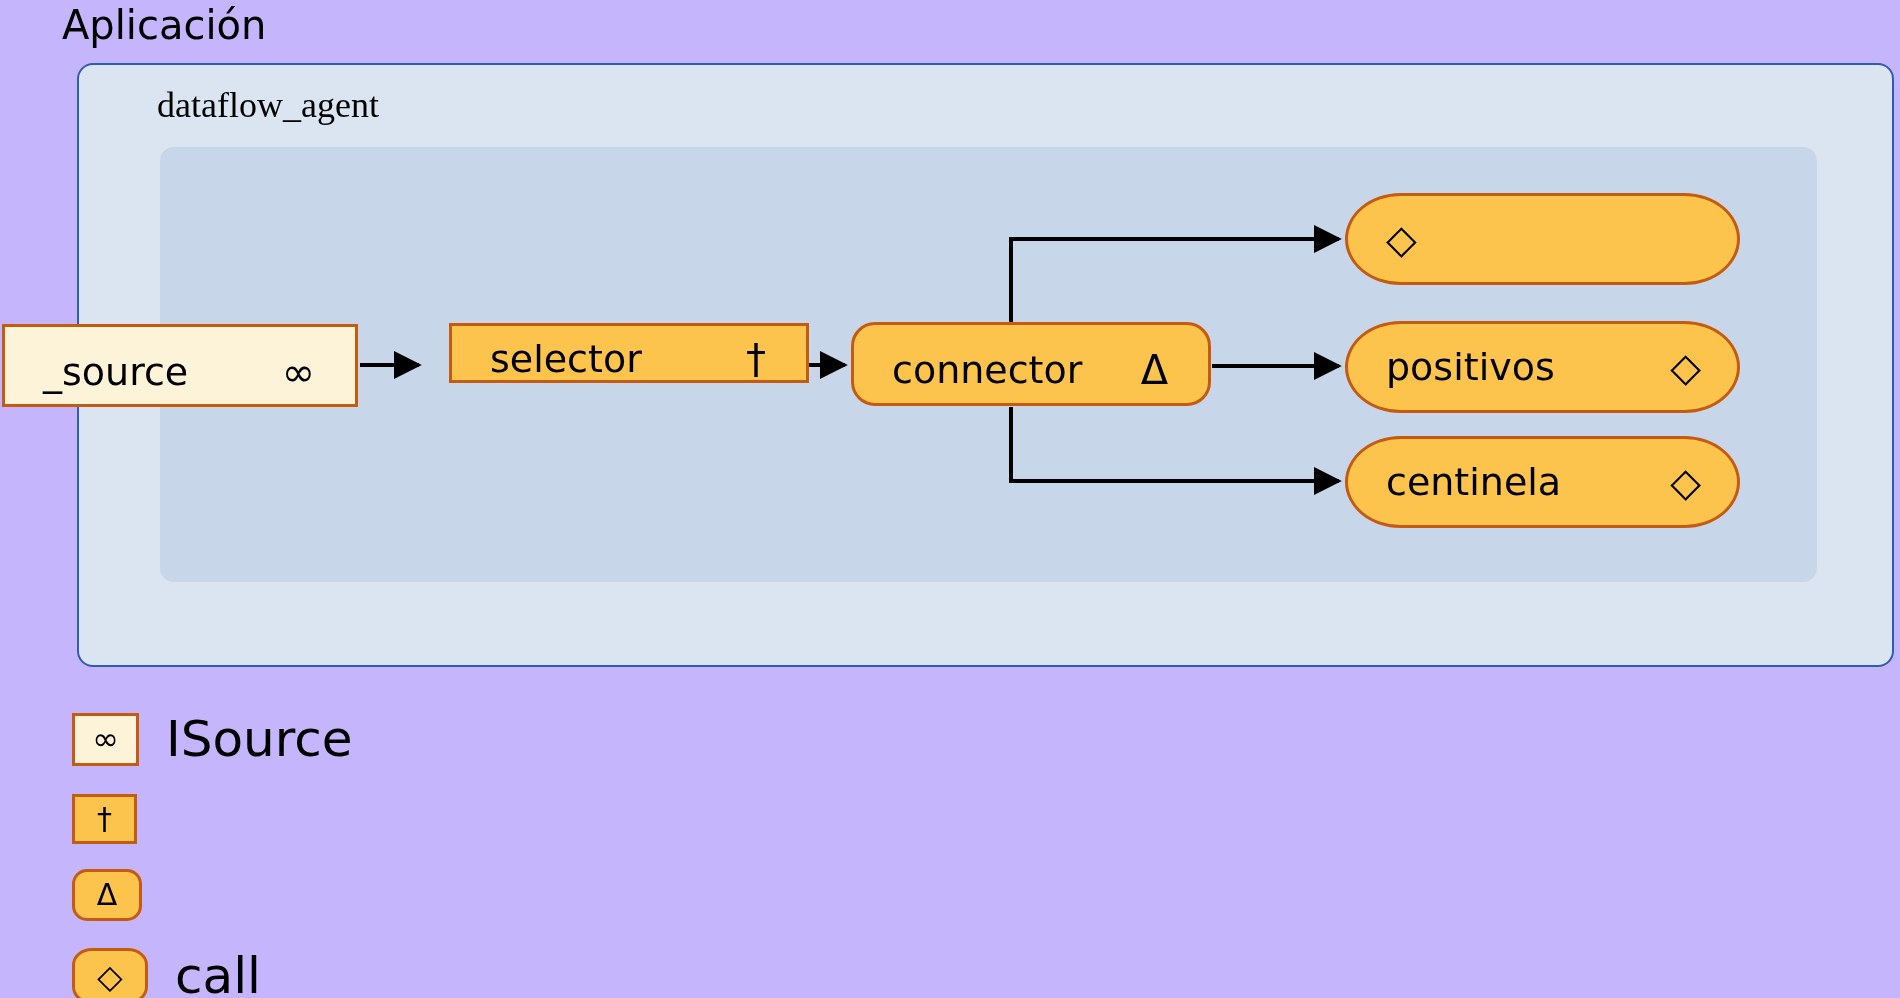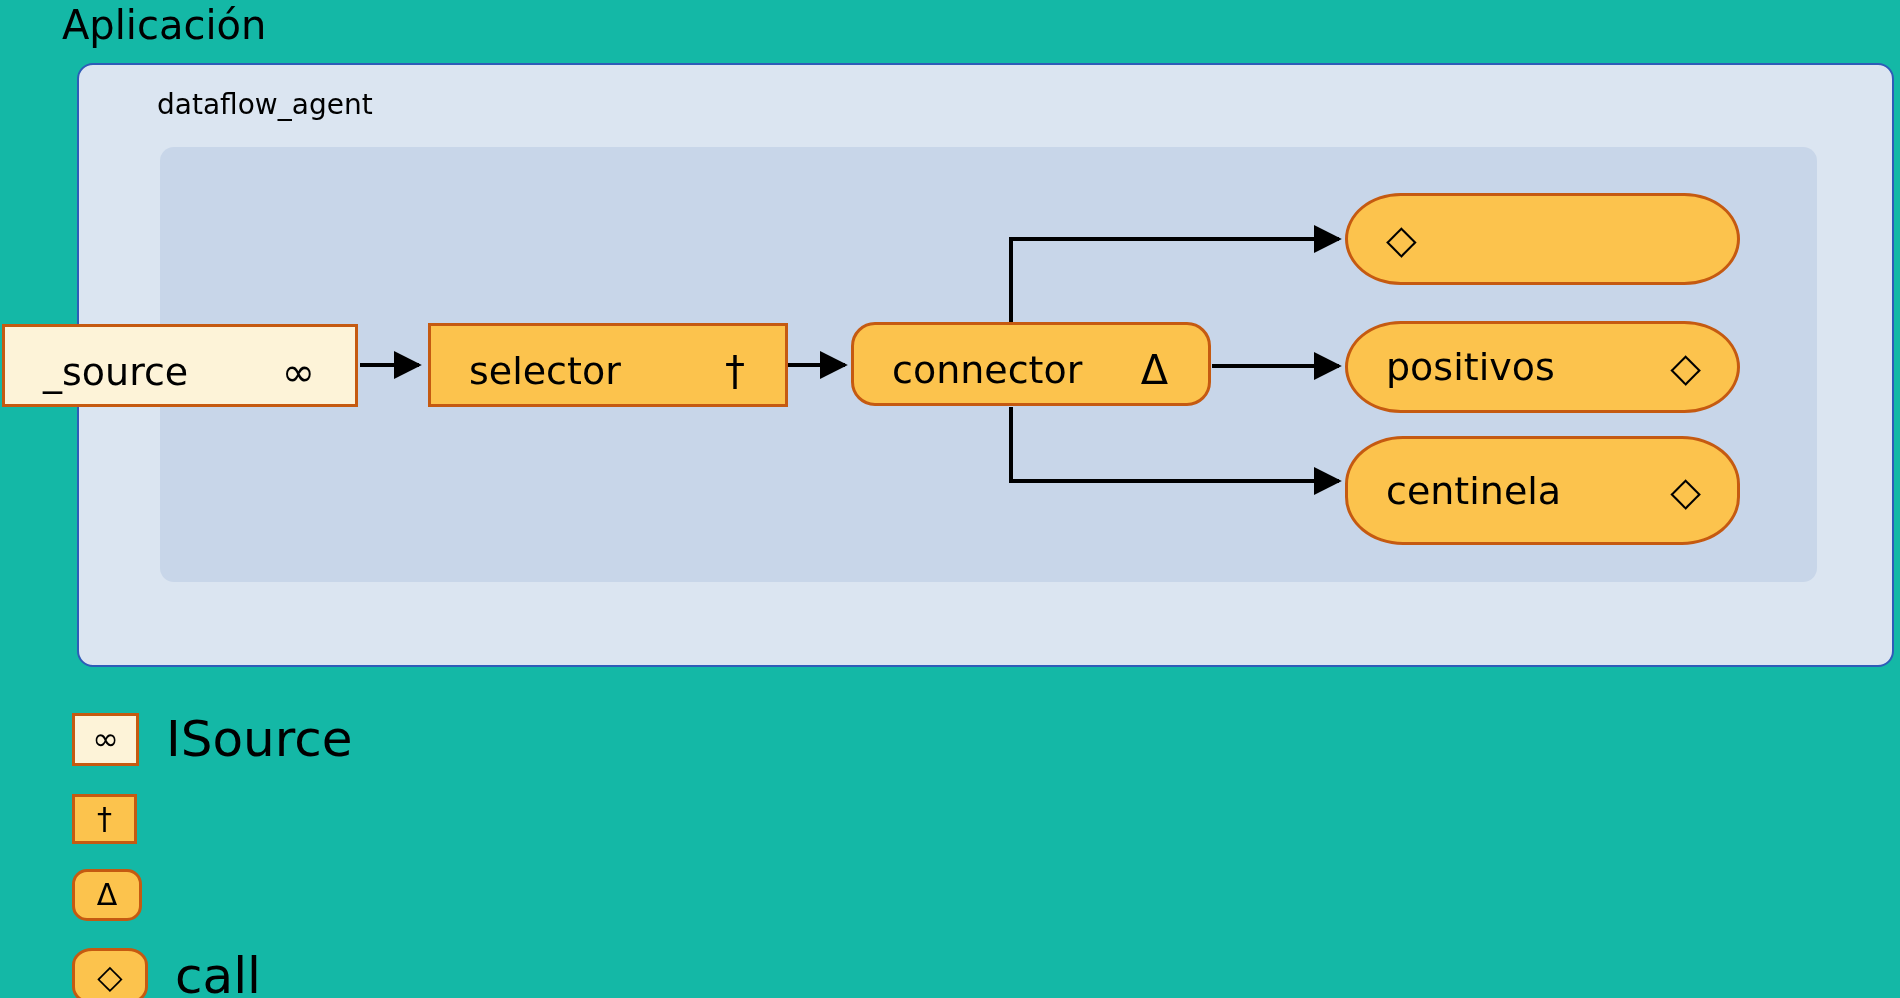--- a/index.html
+++ b/index.html
@@ -6,21 +6,21 @@
     margin: 0;
     padding: 0;
     background: #ffffff;
     font-family: "DejaVu Sans", "Liberation Sans", sans-serif;
     color: #000000;
   }
   .page {
     position: relative;
     width: 1900px;
     height: 998px;
-    background: #14b8a6;
+    background: #c4b5fd;
     overflow: hidden;
   }
   .app-label {
     position: absolute;
     left: 62px;
     top: 0px;
     font-size: 40px;
     line-height: 50px;
     white-space: nowrap;
   }
@@ -32,23 +32,24 @@
     height: 604px;
     box-sizing: border-box;
     background: #dbe5f1;
     border: 2.5px solid #2e5cb8;
     border-radius: 16px;
   }
   .container-label {
     position: absolute;
     left: 157px;
     top: 80px;
-    font-size: 28px;
+    font-size: 36px;
     line-height: 50px;
     white-space: nowrap;
+    font-family: Liberation Serif, serif;
   }
   .inner-box {
     position: absolute;
     left: 160px;
     top: 147px;
     width: 1657px;
     height: 435px;
     background: #c8d6e9;
     border-radius: 14px;
   }
@@ -131,40 +132,40 @@
     <line x1="1212" y1="366" x2="1339" y2="366" stroke="#000000" stroke-width="4" marker-end="url(#arrow)"></line>
     <polyline points="1011,322 1011,239 1339,239" fill="none" stroke="#000000" stroke-width="4" marker-end="url(#arrow)"></polyline>
     <polyline points="1011,407 1011,481 1339,481" fill="none" stroke="#000000" stroke-width="4" marker-end="url(#arrow)"></polyline>
   </svg>
 
   <div class="node node--source" style="left:2px; top:324px; width:356px; height:83px;">
     <span class="node__label">_source</span>
     <span class="node__symbol">∞</span>
   </div>
 
-  <div class="node" style="left:428px; top:323px; width:360px; height:84px;">
+  <div class="node" style="left:449px; top:323px; width:360px; height:60px;">
     <span class="node__label">selector</span>
     <span class="node__symbol">†</span>
   </div>
 
   <div class="node node--rounded" style="left:851px; top:322px; width:360px; height:84px;">
     <span class="node__label">connector</span>
     <span class="node__symbol">Δ</span>
   </div>
 
   <div class="node node--stadium" style="left:1345px; top:193px; width:395px; height:92px;">
     <span class="node__symbol">◇</span>
   </div>
 
   <div class="node node--stadium" style="left:1345px; top:321px; width:395px; height:92px;text-align:right;">
     <span class="node__label">positivos</span>
     <span class="node__symbol">◇</span>
   </div>
 
-  <div class="node node--stadium" style="left:1345px; top:436px; width:395px; height:109px;gap:24px;">
+  <div class="node node--stadium" style="left:1345px; top:436px; width:395px; height:92px;gap:24px;">
     <span class="node__label">centinela</span>
     <span class="node__symbol">◇</span>
   </div>
 
   <div class="legend">
     <div class="legend-row">
       <span class="legend-swatch legend-swatch--isource">
         <span>∞</span>
       </span>
       <span class="legend-label">ISource</span>

